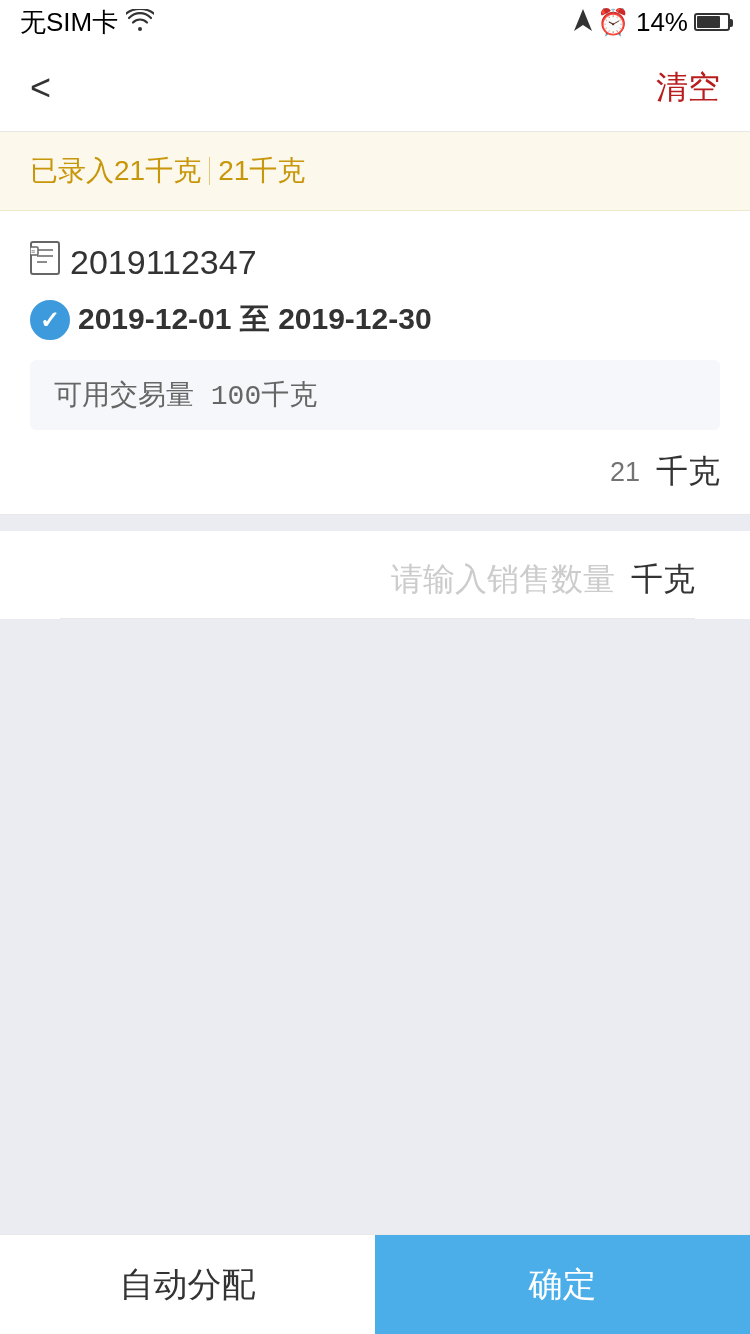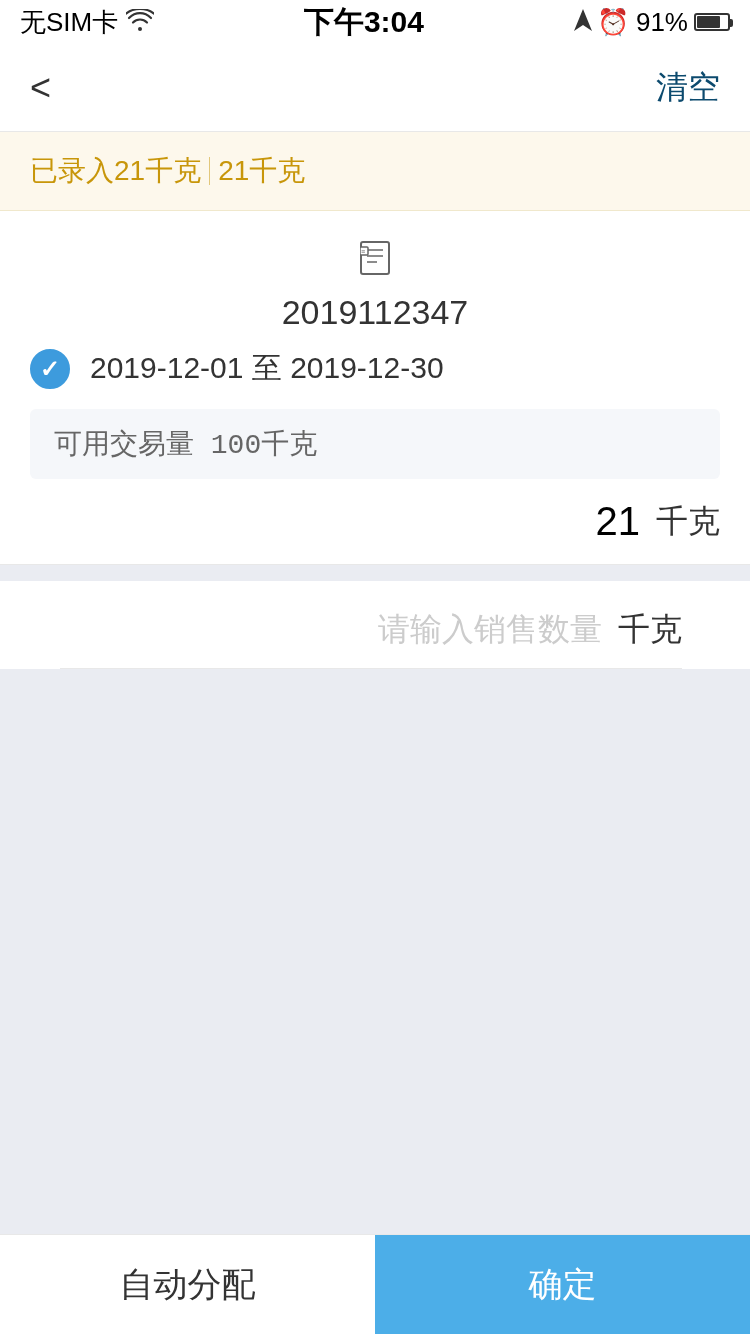--- a/index.html
+++ b/index.html
@@ -79,21 +79,21 @@
       color: #333;
       cursor: pointer;
     }
     .nav-title {
       font-size: 36px;
       font-weight: 600;
       color: #333;
     }
     .nav-action {
       font-size: 32px;
-      color: #0c4a6e;
+      color: #b91c1c;
       cursor: pointer;
     }
     .info-banner {
       background: #fdf8ec;
       padding: 20px 30px;
       display: flex;
       align-items: center;
       gap: 8px;
       border-bottom: 1px solid #f0e8cc;
     }
@@ -109,36 +109,36 @@
     }
     .batch-item {
       background: #fff;
       padding: 30px 30px 0 30px;
     }
     .batch-header {
       display: flex;
       align-items: center;
       gap: 10px;
       margin-bottom: 16px;
-      flex-direction: column;
     }
     .batch-icon {
       font-size: 32px;
       color: #666;
     }
     .batch-id {
       font-size: 34px;
       font-weight: 500;
       color: #333;
     }
     .batch-date-row {
       display: flex;
       align-items: center;
-      gap: 20px;
+      gap: 8px;
       margin-bottom: 20px;
+      font-weight: bold;
     }
     .radio-circle {
       width: 40px;
       height: 40px;
       border-radius: 50%;
       border: 2px solid #ccc;
       background: #f0f0f0;
       flex-shrink: 0;
       display: flex;
       align-items: center;
@@ -169,23 +169,23 @@
     }
     .amount-row {
       display: flex;
       align-items: center;
       justify-content: flex-end;
       padding: 20px 30px;
       background: #fff;
       border-bottom: 1px solid #e8e8e8;
     }
     .amount-value {
-      font-size: 40px;
+      font-size: 27px;
       font-weight: 500;
-      color: #000000;
+      color: #737373;
       margin-right: 16px;
     }
     .amount-unit {
       font-size: 32px;
       color: #333;
     }
     .amount-input-row {
       display: flex;
       align-items: center;
       padding: 0 30px;
@@ -274,29 +274,28 @@
       <span>无SIM卡</span>
       <span>
         <svg width="28" height="22" viewBox="0 0 28 22" fill="none">
           <path d="M14 18a2 2 0 110 4 2 2 0 010-4z" fill="#333"></path>
           <path d="M7 13.5C8.8 11.7 11.3 10.5 14 10.5s5.2 1.2 7 3" stroke="#333" stroke-width="2.2" stroke-linecap="round" fill="none"></path>
           <path d="M3 9C6 6 9.8 4.2 14 4.2S22 6 25 9" stroke="#333" stroke-width="2.2" stroke-linecap="round" fill="none"></path>
           <path d="M0 4.5C3.8 1.7 8.7 0 14 0s10.2 1.7 14 4.5" stroke="#333" stroke-width="2.2" stroke-linecap="round" fill="none"></path>
         </svg>
       </span>
     </div>
-    <div class="status-center">下午3:04</div>
     <div class="status-right">
       <span>
         <svg width="18" height="22" viewBox="0 0 18 22" fill="#333">
           <path d="M9 0L18 22 9 16 0 22 9 0z"></path>
         </svg>
       </span>
       <span>⏰</span>
-      <span>91%</span>
+      <span>14%</span>
       <div class="battery-icon">
         <div class="battery-fill"></div>
       </div>
     </div>
   </div>
 
   <div class="nav-bar">
     <span class="nav-back">&lt;</span>
     <span class="nav-action">清空</span>
   </div>
@@ -329,21 +328,21 @@
   </div>
 
   <div class="amount-row">
     <span class="amount-value">21</span>
     <span class="amount-unit">千克</span>
   </div>
 
   <div class="section-divider"></div>
 
 
-  <div style="background:#fff; padding: 10px 38px 0 30px;">
+  <div style="background:#fff; padding: 10px 25px 0 30px;">
     <div class="amount-input-row">
       <input class="amount-input" type="text" placeholder="请输入销售数量" style="">
       <span class="input-unit">千克</span>
     </div>
     <div class="amount-input-underline"></div>
   </div>
 
   <div class="empty-area"></div>
 
   <div class="bottom-bar">

